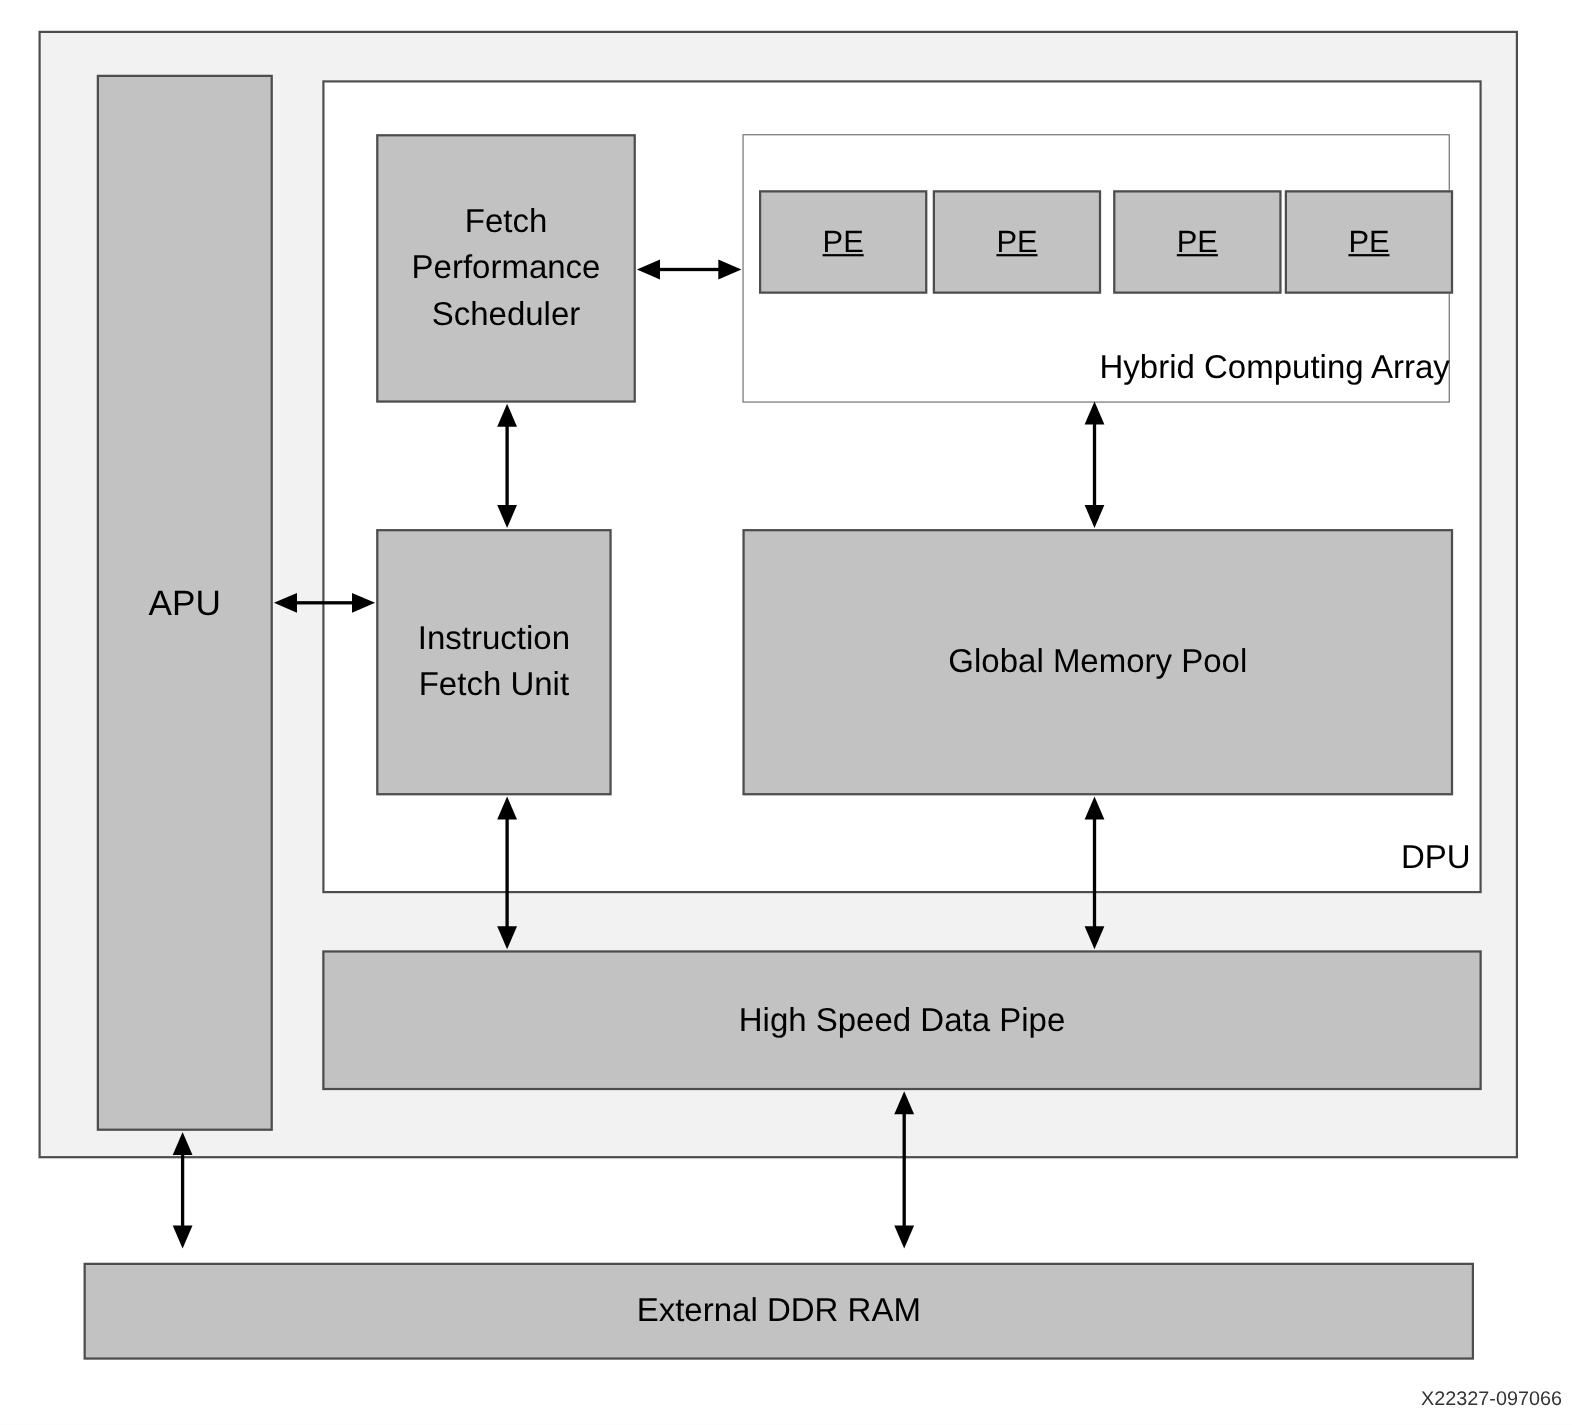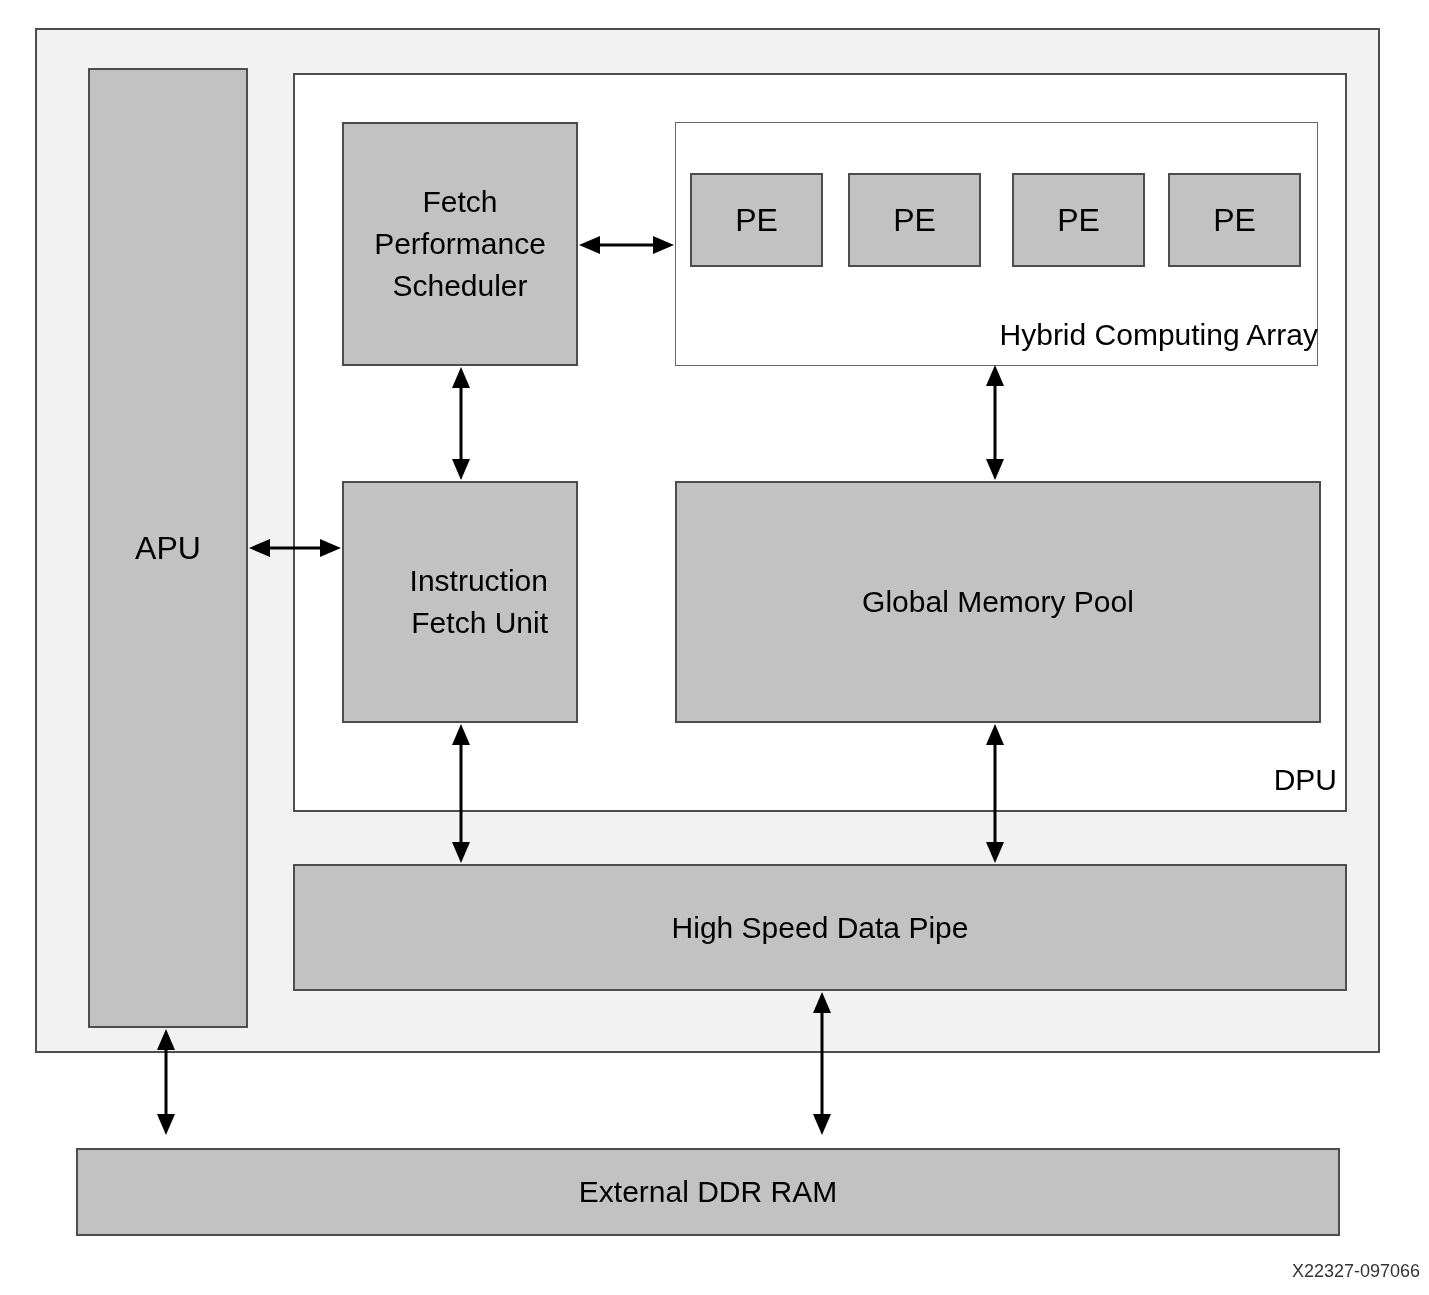--- a/index.html
+++ b/index.html
@@ -60,28 +60,29 @@
     border: 2px solid var(--block-border);
     display: flex;
     align-items: center;
     justify-content: center;
     text-align: center;
     font-size: 30px;
     line-height: 42px;
   }
   .apu { left: 88px; top: 68px; width: 160px; height: 960px; font-size: 32px; align-items: center; }
   .hps { left: 342px; top: 122px; width: 236px; height: 244px; padding: 0 18px; }
-  .ifu { left: 342px; top: 481px; width: 236px; height: 242px; padding: 0 28px; text-align: right; }
+  .ifu { left: 342px; top: 481px; width: 214px; height: 242px; padding: 0 44px; }
   .gmp { left: 675px; top: 481px; width: 646px; height: 242px; }
   .pipe { left: 293px; top: 864px; width: 1054px; height: 127px; }
   .ddr  { left: 76px; top: 1136px; width: 1264px; height: 88px; margin-top: 12px; }
   .pe {
-    top: 173px; width: 133px; height: 94px;
+    top: 173px; width: 153px; height: 94px;
     border-width: 2px;
-    font-size: 32px;
+    font-size: 28px;
+    text-decoration: underline;
   }
   .pe1 { left: 690px; }
   .pe2 { left: 848px; }
   .pe3 { left: 1012px; }
   .pe4 { left: 1168px; }
 
   
   .arrow { position: absolute; }
   .arrow .shaft { position: absolute; background: var(--arrow); }
   .arrow .head { position: absolute; width: 0; height: 0; }

